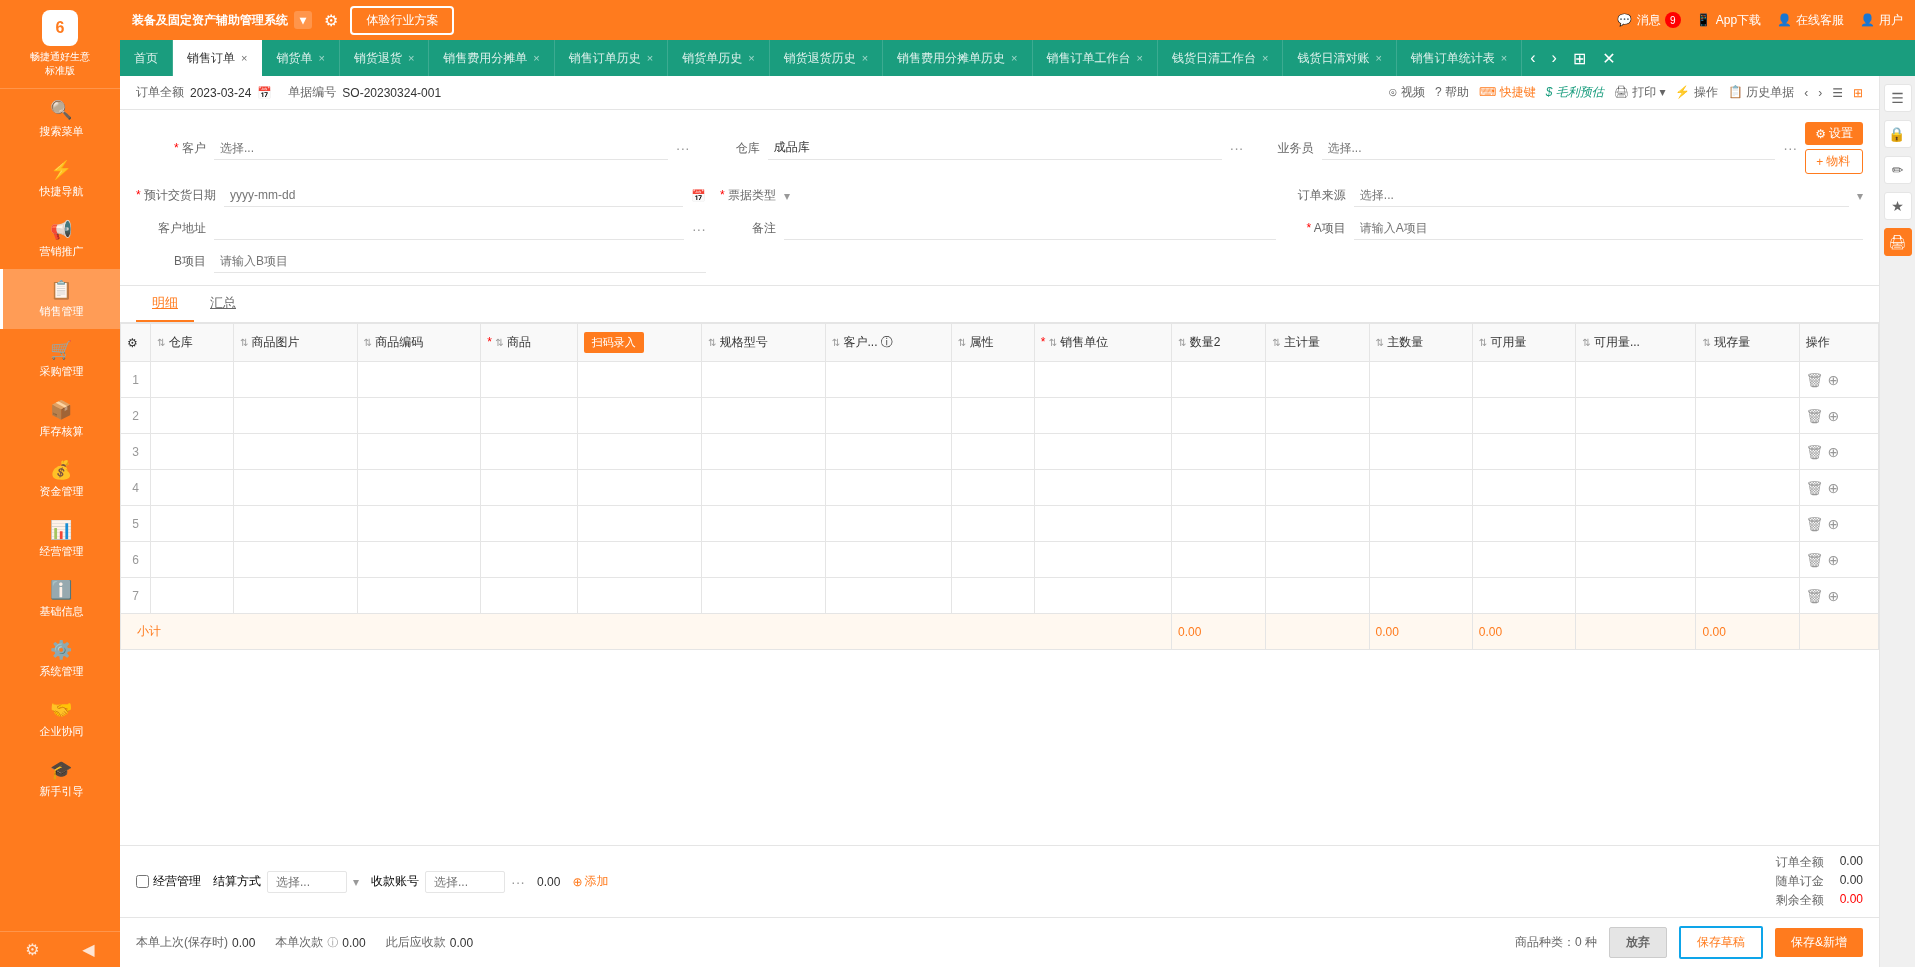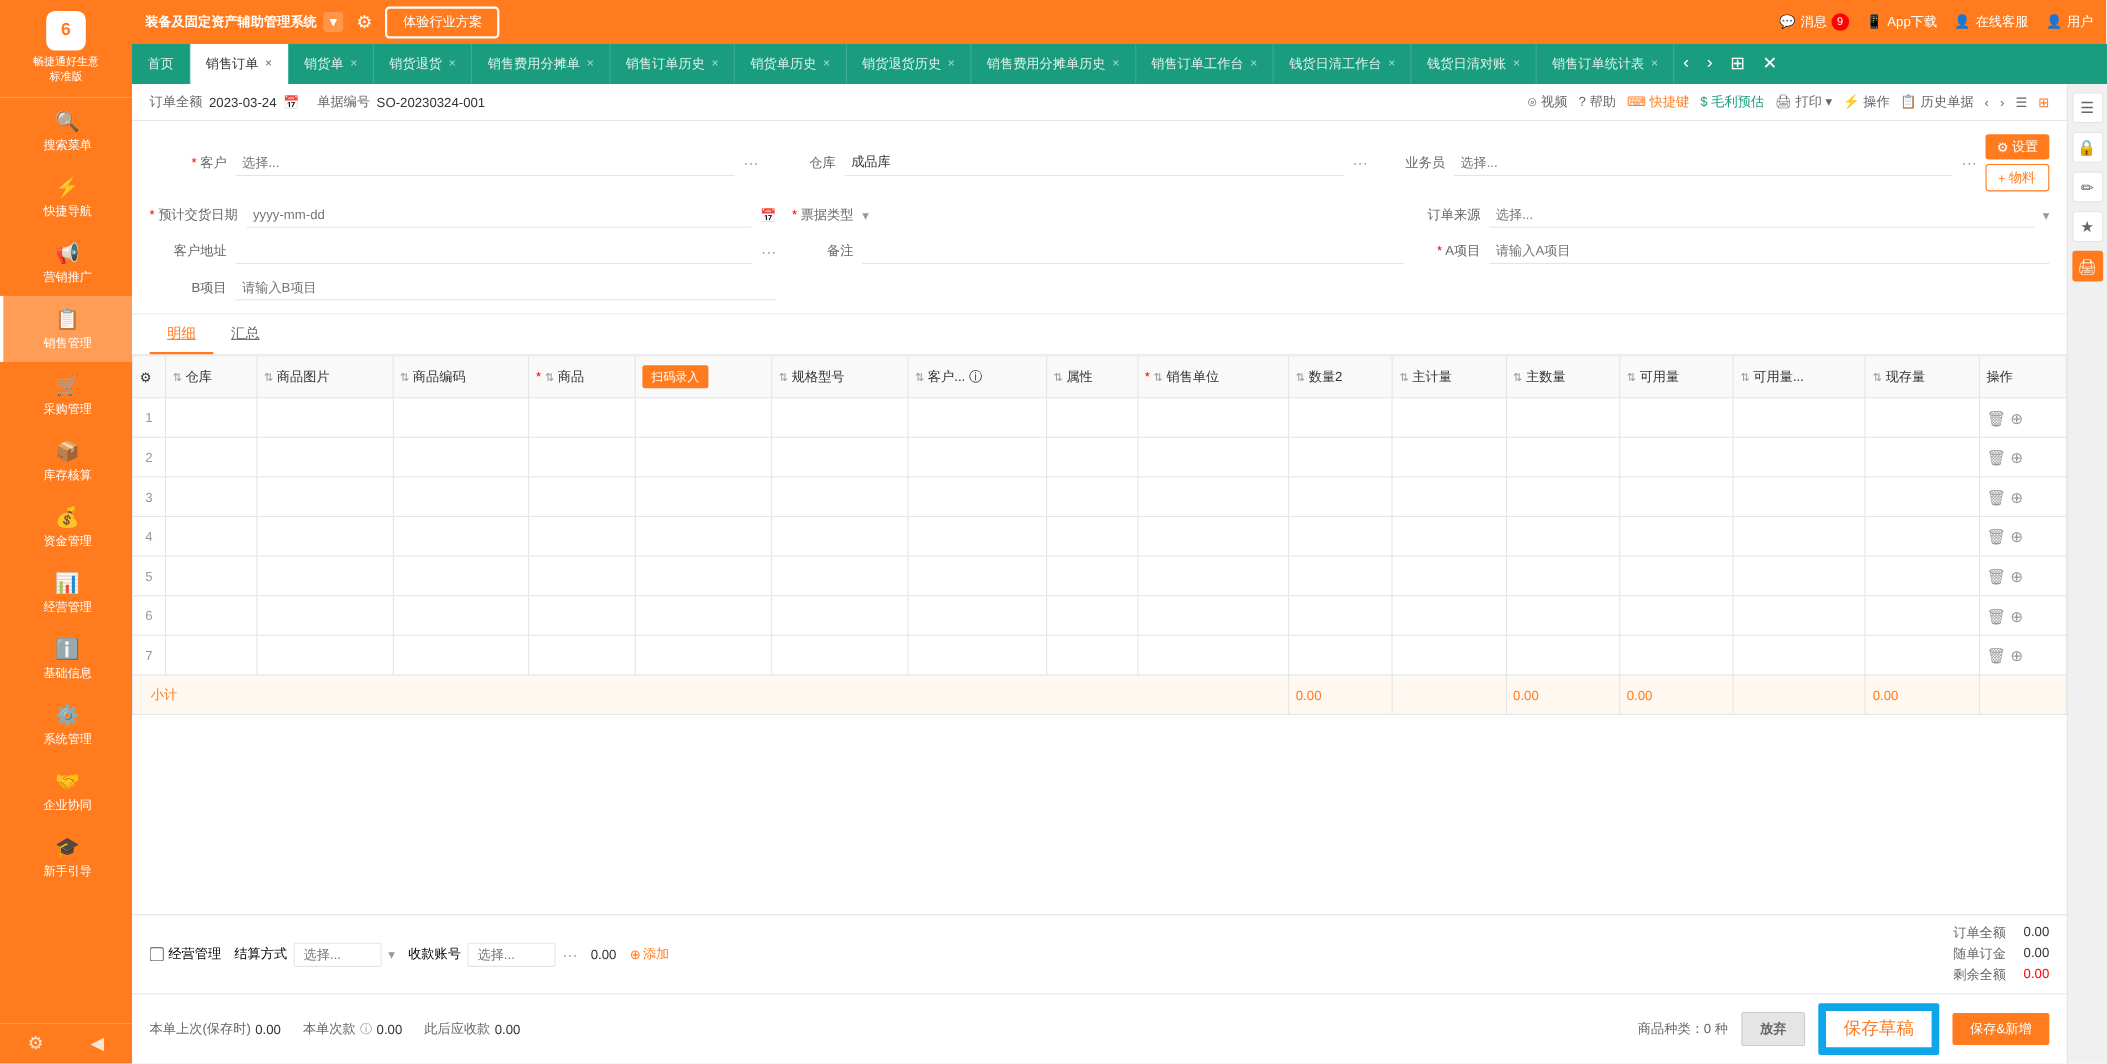--- a/index.html
+++ b/index.html
@@ -123,21 +123,21 @@
       border-bottom: 1px solid #e5e5e5;
       flex-shrink: 0;
       gap: 16px;
     }
     .form-header-item { display: flex; align-items: center; gap: 6px; font-size: 12px; }
     .form-header-label { color: #666; }
     .form-header-value { color: #333; font-weight: 500; }
     .form-header-right { margin-left: auto; display: flex; align-items: center; gap: 10px; }
     .form-header-action { color: #666; font-size: 12px; cursor: pointer; display: flex; align-items: center; gap: 3px; }
     .form-header-action.orange { color: #ff7b1e; }
-    .form-header-action.green { color: #1a9d7e; }
+    .form-header-action.green { color: #1a9d7e; font-style: italic; }
 
     
     #form-fields {
       background: #fff;
       padding: 12px 16px;
       border-bottom: 1px solid #e5e5e5;
       flex-shrink: 0;
     }
     .form-row { display: flex; align-items: center; margin-bottom: 10px; gap: 0; }
     .form-row:last-child { margin-bottom: 0; }
@@ -229,21 +229,21 @@
       border-top: 1px solid #e5e5e5;
       display: flex; align-items: center;
       gap: 20px;
       flex-shrink: 0;
     }
     .status-item { display: flex; align-items: center; gap: 4px; font-size: 12px; color: #666; }
     .status-item .val { color: #333; }
     .status-right { margin-left: auto; display: flex; align-items: center; gap: 12px; }
     .goods-count { color: #666; }
     .btn-discard { border: 1px solid #ccc; background: #e5e5e5; color: #666; padding: 6px 16px; border-radius: 2px; cursor: pointer; font-size: 12px; font-weight: bold; }
-    .btn-draft { border: 7px solid #0ea5e9; background: #fff; color: #ff7b1e; padding: 6px 16px; border-radius: 2px; cursor: pointer; font-size: 16px; }
+    .btn-draft { border: 2px solid #0ea5e9; background: #fff; color: #ff7b1e; padding: 6px 16px; border-radius: 2px; cursor: pointer; font-size: 12px; }
     .btn-save-new { background: #ff7b1e; color: #fff; padding: 6px 16px; border-radius: 2px; cursor: pointer; font-size: 12px; border: none; }
 
     
     #right-panel {
       width: 36px;
       background: #f0f0f0;
       border-left: 1px solid #e5e5e5;
       display: flex;
       flex-direction: column;
       align-items: center;

